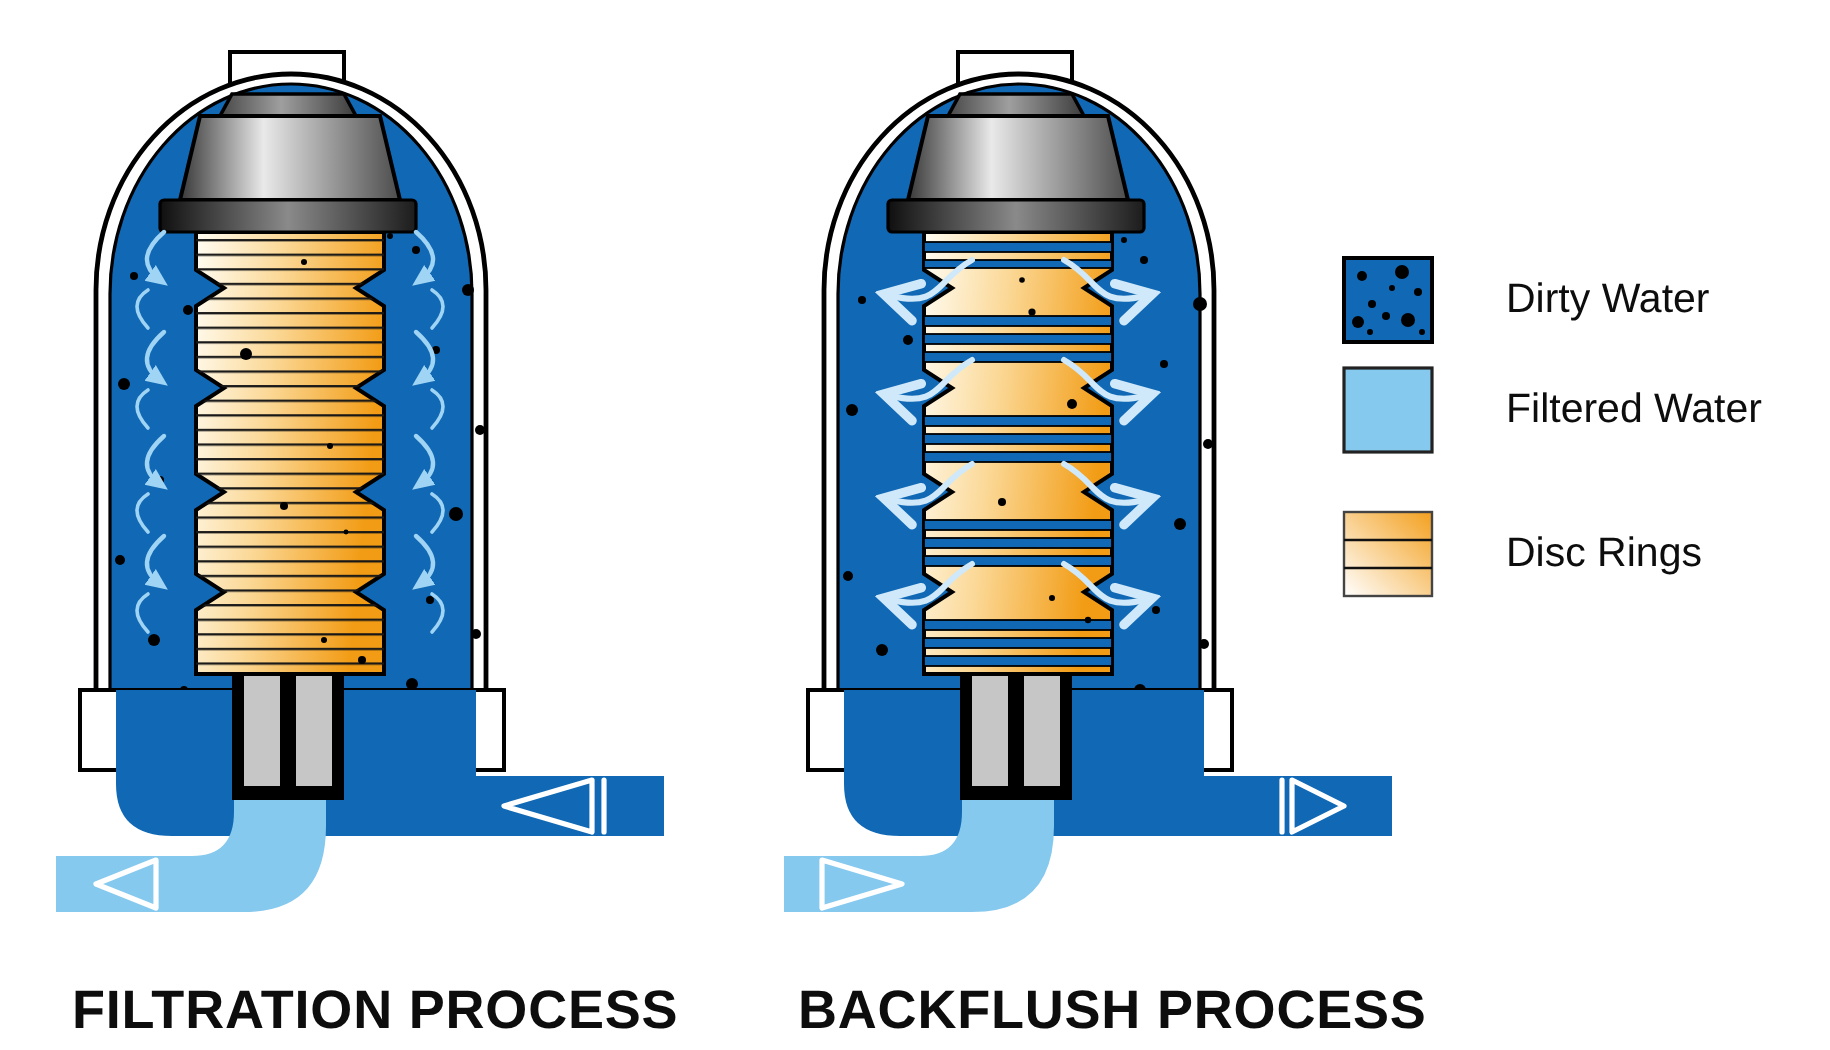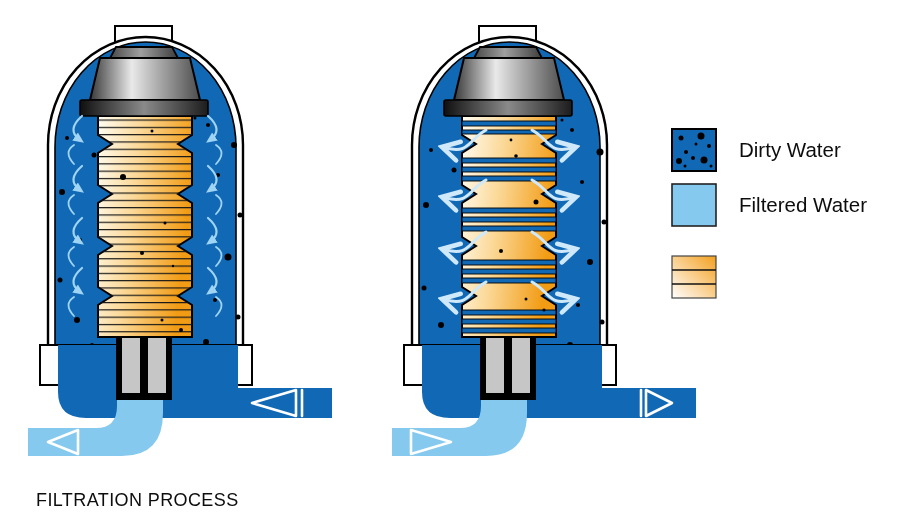--- a/index.html
+++ b/index.html
@@ -22,23 +22,23 @@
   .f-dirty{fill:var(--c-dirty-water);}
   .f-filt{fill:var(--c-filtered-water);}
   .f-white{fill:#ffffff;}
   .dot{fill:#000;}
   .oline{stroke:#000;}
   .arr{stroke:var(--c-arrow);fill:none;stroke-width:2.2;stroke-linecap:round;}
   .arr2{stroke:var(--c-arrow);fill:none;stroke-width:1.8;stroke-linecap:round;}
   .arr-big{stroke:#cfe9fa;fill:none;stroke-width:3;stroke-linecap:round;}
   .pipe-arrow{stroke:#fff;stroke-width:2.6;fill:none;stroke-linejoin:round;stroke-linecap:round;}
   .legend-row{position:absolute;left:671px;display:flex;align-items:center;}
-  .legend-label{margin-left:22px;font-size:20.5px;color:var(--c-text);white-space:nowrap;}
+  .legend-label{margin-left:36px;font-size:20.5px;color:var(--c-text);white-space:nowrap;}
   .sw{display:block;}
-  .caption{position:absolute;top:490px;font-size:18px;font-weight:normal;
+  .caption{position:absolute;top:490px;font-size:27px;font-weight:bold;
     letter-spacing:.4px;color:var(--c-text);white-space:nowrap;}
   .caption.left{left:36px;}
   .caption.right{left:399px;}
 </style>
 </head>
 <body>
 
 <div class="stage">
 
   <svg width="0" height="0" style="position:absolute" aria-hidden="true">
@@ -260,17 +260,19 @@
         <rect x="1" y="1" width="44" height="42" class="f-filt" stroke="#222" stroke-width="1.6"></rect>
       </svg>
       <span class="legend-label">Filtered Water</span>
     </div>
     <div class="legend-row" style="top:255px">
       <svg class="sw" width="46" height="44" viewBox="0 0 46 44">
         <rect x="1" y="1" width="44" height="42" fill="url(#gDiscSw)" stroke="#444" stroke-width="1.2"></rect>
         <line x1="1" y1="15" x2="45" y2="15" stroke="#111" stroke-width="1.3"></line>
         <line x1="1" y1="29" x2="45" y2="29" stroke="#111" stroke-width="1.3"></line>
       </svg>
+      <span class="legend-label">Disc Rings</span>
     </div>
   </div>
 
   <div class="caption left">FILTRATION PROCESS</div>
+  <div class="caption right">BACKFLUSH PROCESS</div>
 </div>
 
 </body></html>

